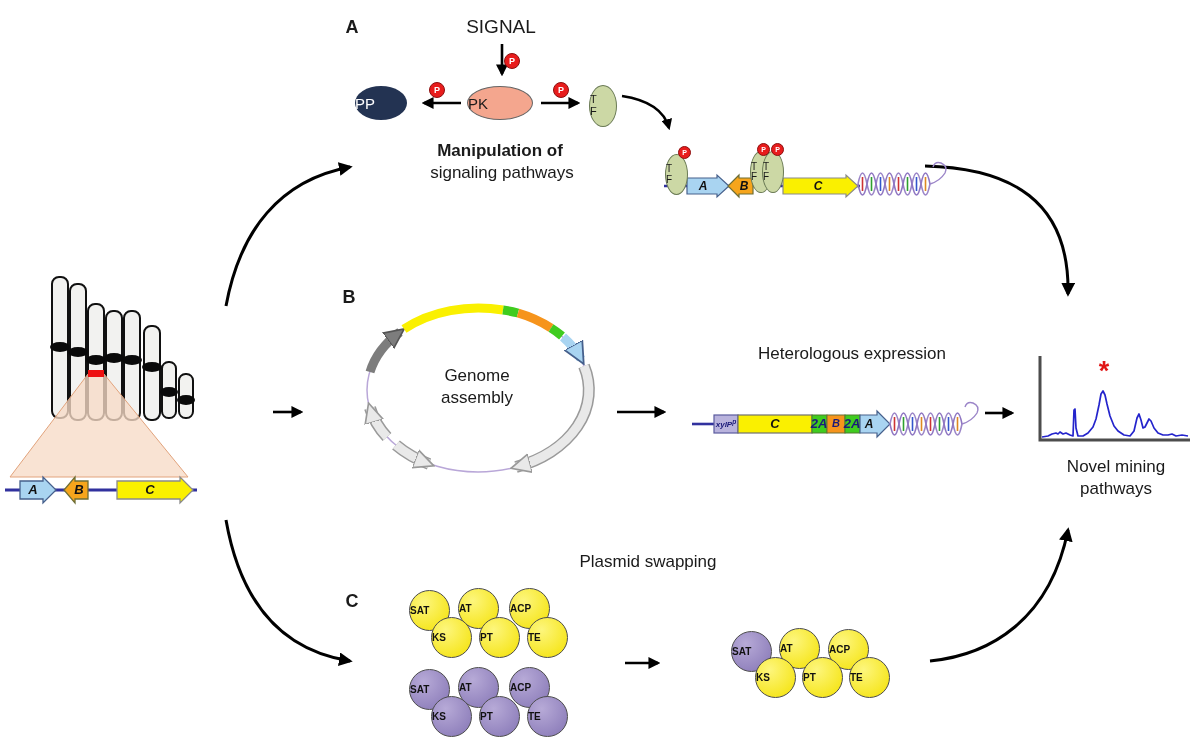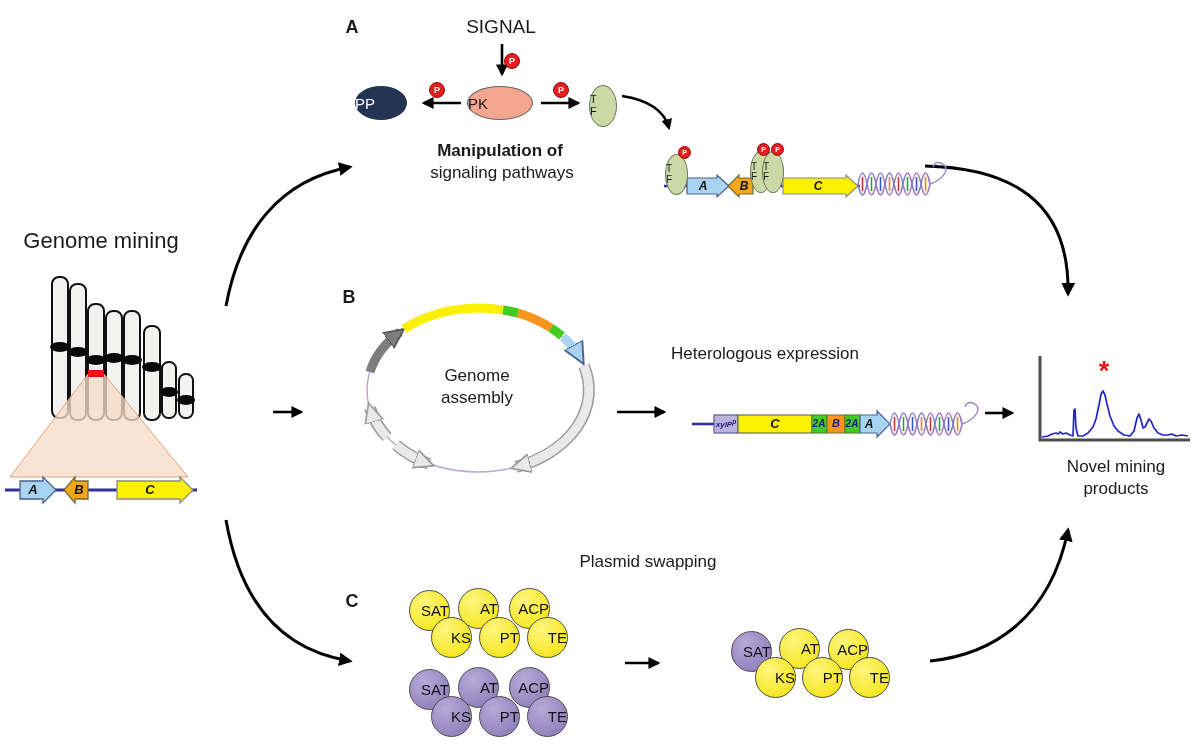--- a/index.html
+++ b/index.html
@@ -12,27 +12,27 @@
   .big-title{font-size:22px;}
   .ell{position:absolute;border-radius:50%;display:flex;flex-direction:column;align-items:flex-start;justify-content:center;box-sizing:border-box;z-index:3;}
   .pp{background:#233352;color:#fff;font-size:15px;font-weight:500;}
   .pk{background:#f4a68e;border:1.5px solid #666;font-size:15px;}
   .tf{background:#ccd8a5;border:1.5px solid #6a7a55;font-size:11px;line-height:1.05;}
   .pdot{position:absolute;background:#e81c1c;border:1px solid #8d0f0f;border-radius:50%;
         color:#fff;font-weight:bold;display:flex;align-items:center;justify-content:center;z-index:4;}
   .pdot.big{width:14px;height:14px;font-size:9px;}
   .pdot.sm{width:11px;height:11px;font-size:7px;}
   .dom{position:absolute;width:41px;height:41px;border-radius:50%;border:1.5px solid #4c4c4c;
-       display:flex;align-items:center;justify-content:flex-end;font-size:15px;color:#111;box-sizing:border-box;z-index:3;}
+       display:flex;align-items:center;justify-content:flex-start;font-size:10px;color:#111;box-sizing:border-box;z-index:3;font-weight:bold;}
   .dom.y{background:radial-gradient(circle at 35% 30%, #fdf67d 0%, #f6e621 75%);}
   .dom.p{background:radial-gradient(circle at 35% 30%, #b7aad7 0%, #9182bd 75%);}
   .gl{font-style:italic;font-weight:bold;font-size:13px;color:#111;}
   .gl.small{font-size:12px;}
   .navy{color:#1b1b7a;}
-  .tiny{font-size:10px;font-weight:bold;font-style:italic;}
+  .tiny{font-size:13px;font-weight:bold;font-style:italic;}
   .prom{font-size:8px;font-weight:bold;font-style:italic;}
   .star{font-size:27px;font-weight:bold;color:#e11717;}
   .z2{z-index:2;}
 </style>
 </head>
 <body>
 
 <div id="stage">
 
   <svg width="1200" height="744" viewBox="0 0 1200 744">
@@ -157,33 +157,32 @@
       <polyline stroke="#2424cc" stroke-width="1.7" stroke-linejoin="round" points="
         1042,437 1048,436 1052,434 1056,433 1058,434 1060,432 1063,434 1066,433
         1070,435 1073,436 1074,410 1075,409 1076,428 1078,436
         1083,436 1088,433 1093,427 1096,419 1099,405 1101,394 1103,391 1105,395
         1107,404 1110,416 1114,426 1118,431 1124,435 1130,436
         1134,431 1137,418 1139,414 1141,420 1143,428 1145,427
         1147,423 1149,419 1151,421 1154,428 1158,433 1163,435 1168,435 1172,434 1176,436 1182,435 1188,436"></polyline>
     </g>
   </svg>
 
-  <div class="t big-title" style="left:101px;top:241px;">Genome mining</div>
   <div class="t panel-label" style="left:352px;top:27px;">A</div>
   <div class="t" style="left:501px;top:27px;font-size:19px;">SIGNAL</div>
   <div class="t caption z2" style="left:500px;top:151px;font-weight:bold;">Manipulation of</div>
   <div class="t caption z2" style="left:502px;top:173px;">signaling pathways</div>
   <div class="t panel-label" style="left:349px;top:297px;">B</div>
   <div class="t caption z2" style="left:477px;top:376px;">Genome</div>
   <div class="t caption z2" style="left:477px;top:398px;">assembly</div>
-  <div class="t caption" style="left:765px;top:354px;">Heterologous expression</div>
+  <div class="t caption" style="left:852px;top:354px;">Heterologous expression</div>
   <div class="t panel-label" style="left:352px;top:601px;">C</div>
   <div class="t caption" style="left:648px;top:562px;">Plasmid swapping</div>
   <div class="t caption" style="left:1116px;top:467px;">Novel mining</div>
-  <div class="t caption" style="left:1116px;top:489px;">products</div>
+  <div class="t caption" style="left:1116px;top:489px;">pathways</div>
   <div class="t star" style="left:1104px;top:372px;">*</div>
 
   <div class="ell pp" style="left:355px;top:86px;width:52px;height:34px;">
     <span>PP</span>
   </div>
   <div class="ell pk" style="left:467px;top:86px;width:66px;height:34px;">
     <span>PK</span>
   </div>
   <div class="ell tf" style="left:589px;top:85px;width:28px;height:42px;">
     <span>T</span>

